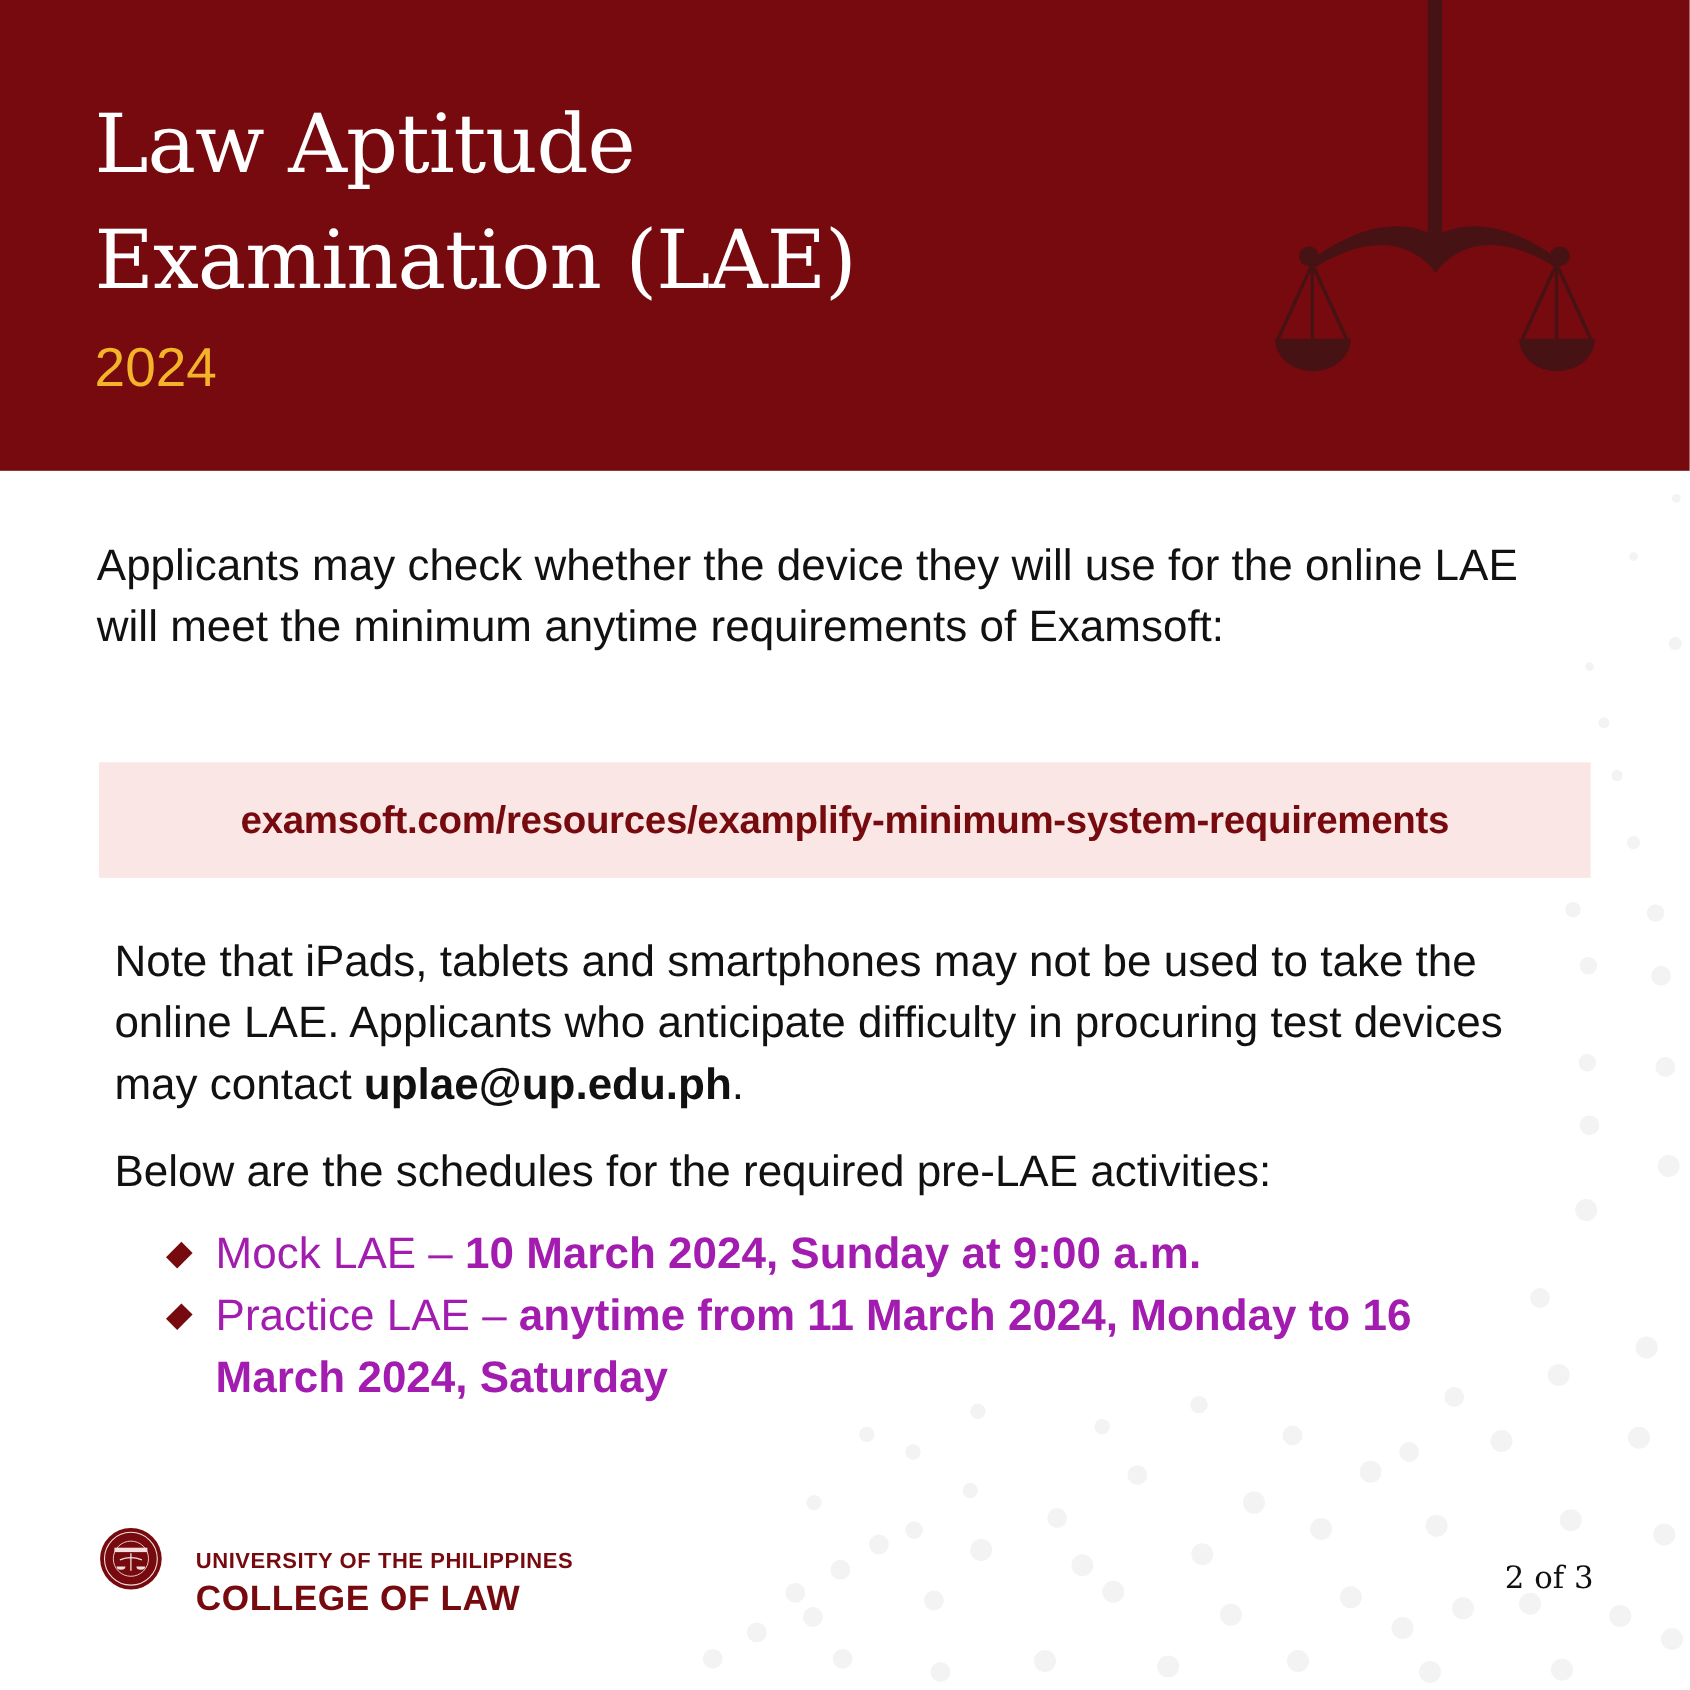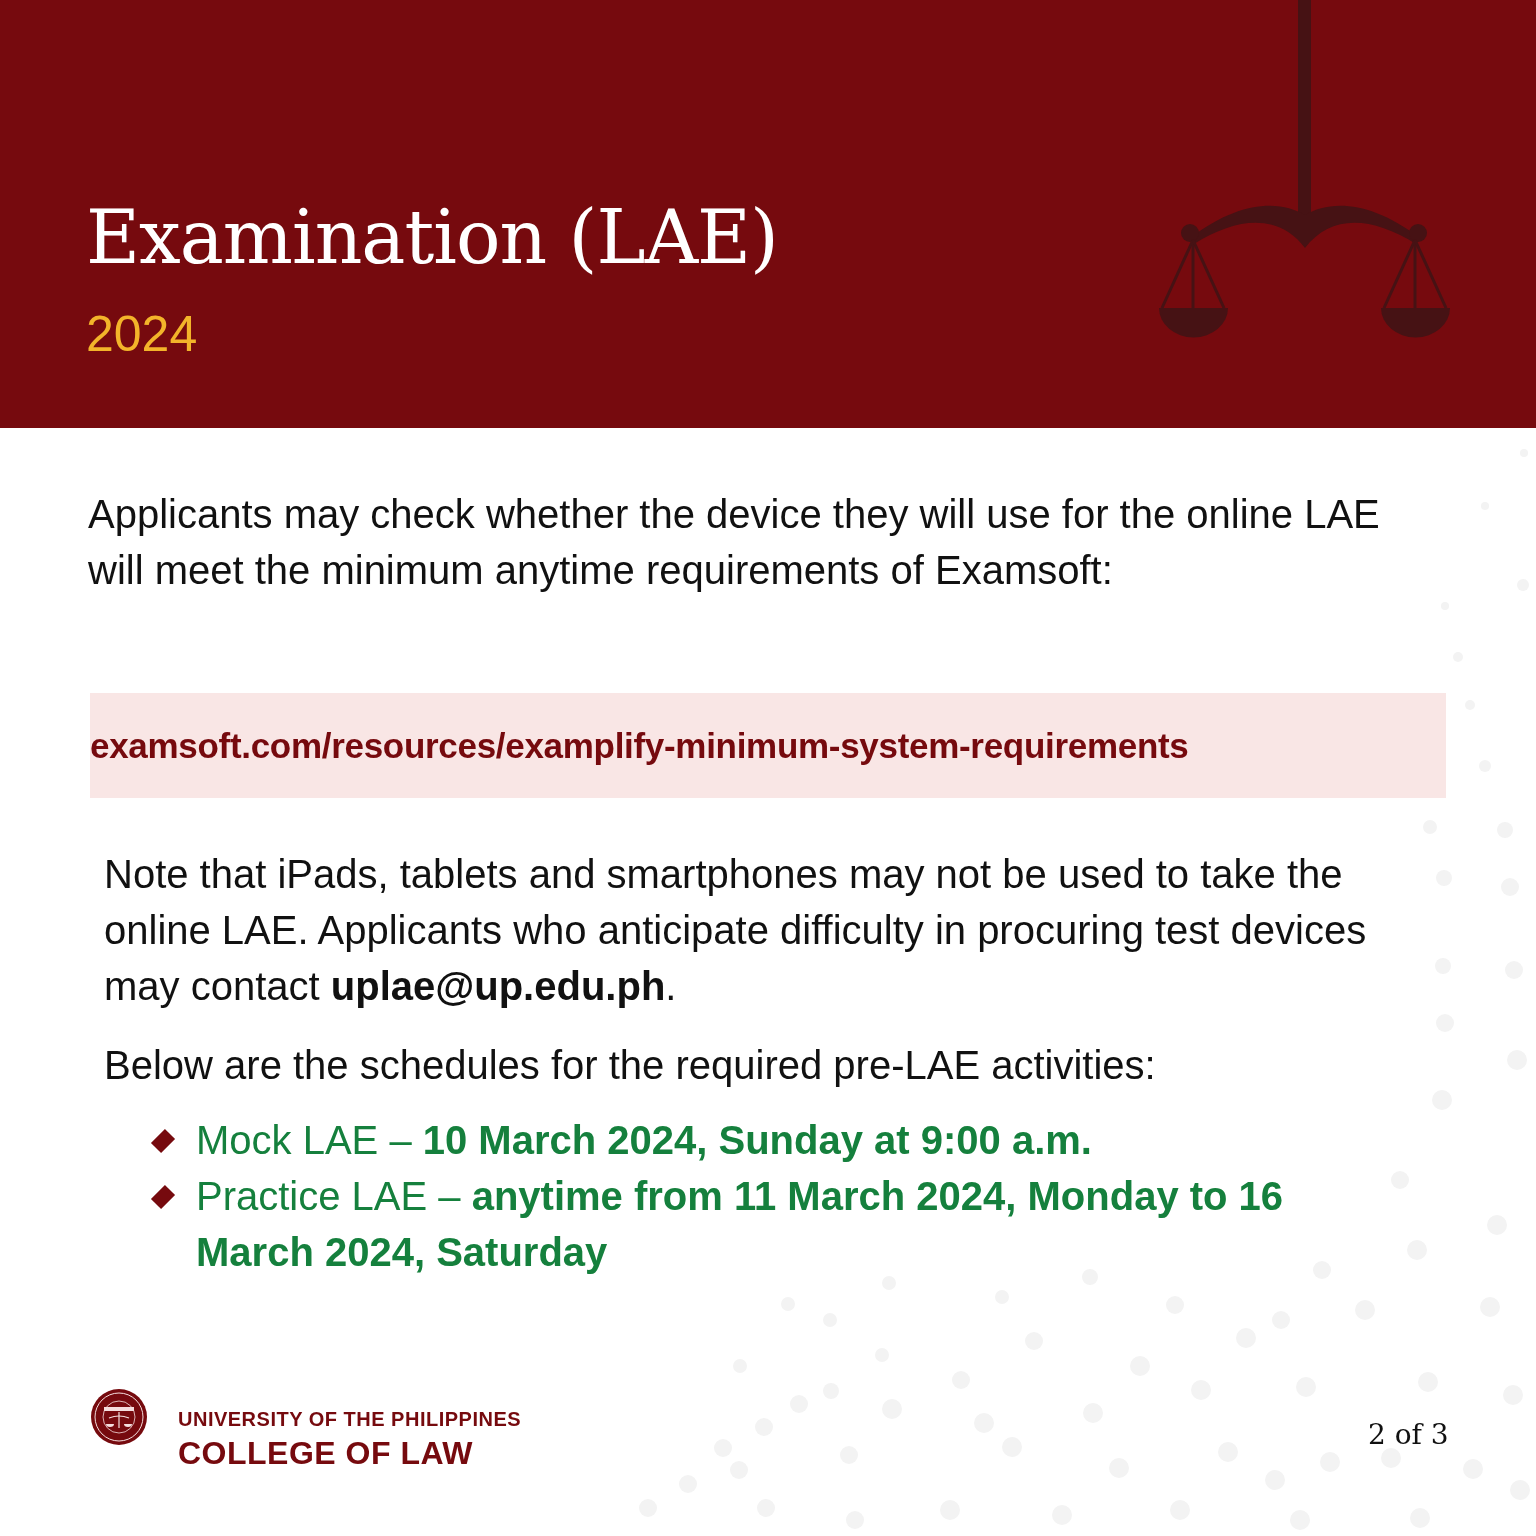--- a/index.html
+++ b/index.html
@@ -3,41 +3,41 @@
 <meta charset="utf-8">
 <style>
   html, body { margin: 0; padding: 0; }
   body { width: 1536px; height: 1536px; position: relative; overflow: hidden; background: #ffffff; font-family: "Liberation Sans", sans-serif; }
   .header { position: absolute; left: 0; top: 0; width: 1536px; height: 428px; background: #760a0e; overflow: hidden; }
   .title { position: absolute; left: 86px; top: 78px; margin: 0; font-family: "DejaVu Serif", serif; font-weight: normal; color: #ffffff; font-size: 74px; line-height: 106px; letter-spacing: -1px; }
   .year { position: absolute; left: 86px; top: 304px; font-family: Liberation Sans, sans-serif; color: #f3b42a; font-size: 50px; line-height: 60px; }
   .scales { position: absolute; left: 1150px; top: 0; width: 310px; height: 345px; }
   .dots { position: absolute; left: 0; top: 428px; width: 1536px; height: 1108px; }
   .p1 { position: absolute; left: 88px; top: 486px; width: 1340px; font-size: 40px; line-height: 56px; color: #111; }
-  .link-box { position: absolute; left: 90px; top: 693px; width: 1356px; height: 105px; background: #f9e6e5; display: flex; align-items: center; }
+  .link-box { position: absolute; left: 90px; top: 693px; width: 1356px; height: 105px; background: #f9e6e5; display: flex; align-items: center; justify-content: center; }
   .link { color: #760a0e; font-size: 35px; font-weight: bold; letter-spacing: -0.3px; text-decoration: none; }
   .p2 { position: absolute; left: 88px; top: 830px; width: 1340px; font-size: 40px; line-height: 56px; color: #111; }
   .p2 b { font-weight: bold; }
   .p3 { position: absolute; left: 104px; top: 1037px; width: 1360px; font-size: 40px; line-height: 56px; color: #111; }
   .bullets { position: absolute; left: 150px; top: 1112px; width: 1240px; margin: 0; padding: 0; list-style: none; }
-  .bullets li { position: relative; padding-left: 46px; font-size: 40px; line-height: 56px; color: #15803d; }
+  .bullets li { position: relative; padding-left: 46px; font-size: 40px; line-height: 56px; color: #a21caf; }
   .bullet-icon { position: absolute; left: 4px; top: 20px; width: 18px; height: 18px; background: #760a0e; transform: rotate(45deg) scale(0.8, 1.1); }
   .bullets b { font-weight: bold; }
   .footer-logo { position: absolute; left: 90px; top: 1388px; width: 58px; height: 58px; }
   .footer-text { position: absolute; left: 178px; top: 1407px; color: #760a0e; }
   .footer-univ { font-size: 20px; font-weight: bold; letter-spacing: 0.5px; line-height: 24px; }
   .footer-college { font-size: 32px; font-weight: bold; line-height: 44px; letter-spacing: 0.5px; }
   .page-num { position: absolute; left: 1368px; top: 1418px; font-family: "DejaVu Serif", serif; font-size: 28px; color: #111; }
 </style>
 </head>
 <body>
 
 <div class="header">
   <h1 class="title">
-    <br>
+    <span>Law Aptitude</span><br>
     <span>Examination (LAE)</span>
   </h1>
   <div class="year">2024</div>
   <svg class="scales" viewBox="0 0 310 345" xmlns="http://www.w3.org/2000/svg">
     <g fill="#461214" stroke="#461214">
       <rect x="148" y="0" width="13" height="215" stroke="none"></rect>
       <path d="M40,238 C90,200 130,200 155,215 C180,200 220,200 270,238 L266,244 C220,215 180,215 155,248 C130,215 90,215 44,244 Z" stroke="none"></path>
       <circle cx="40" cy="233" r="9" stroke="none"></circle>
       <circle cx="268" cy="233" r="9" stroke="none"></circle>
       <line x1="43" y1="240" x2="12" y2="308" stroke-width="3" fill="none"></line>

